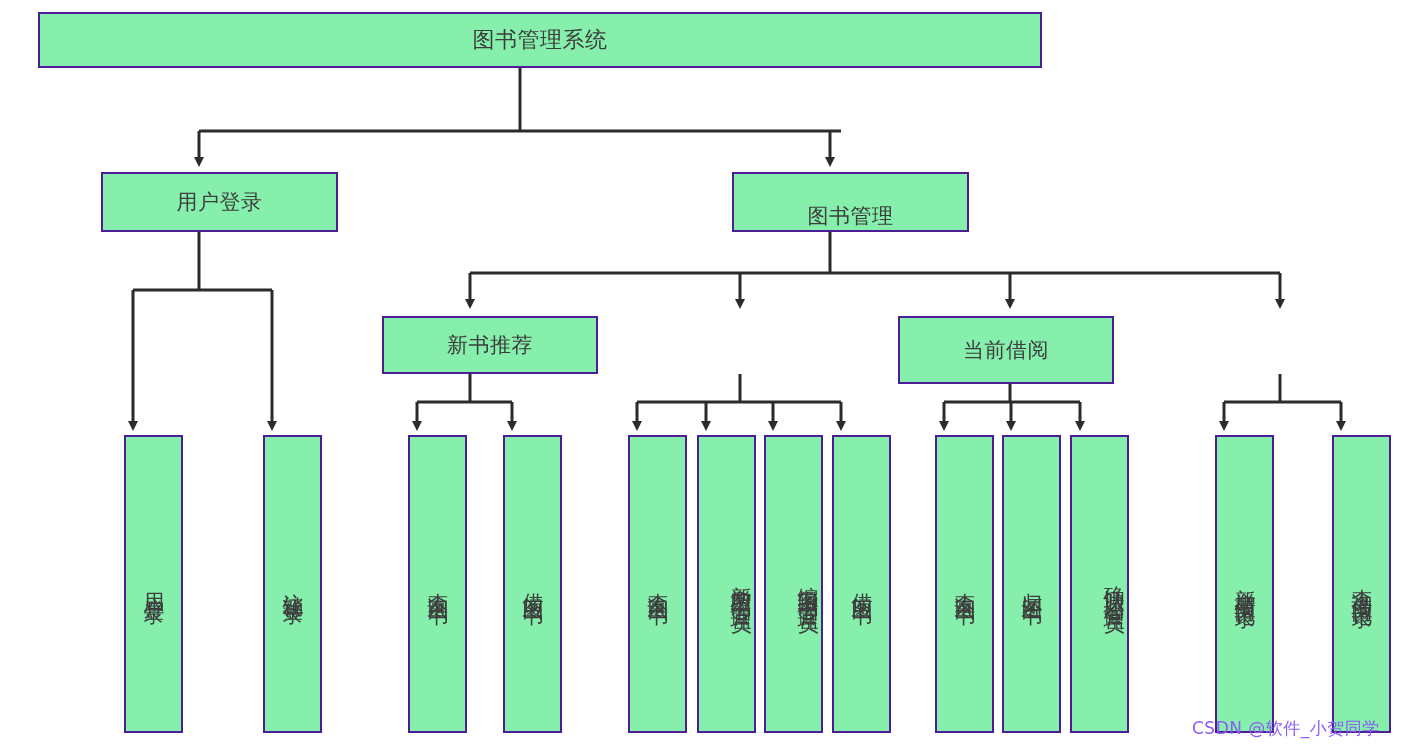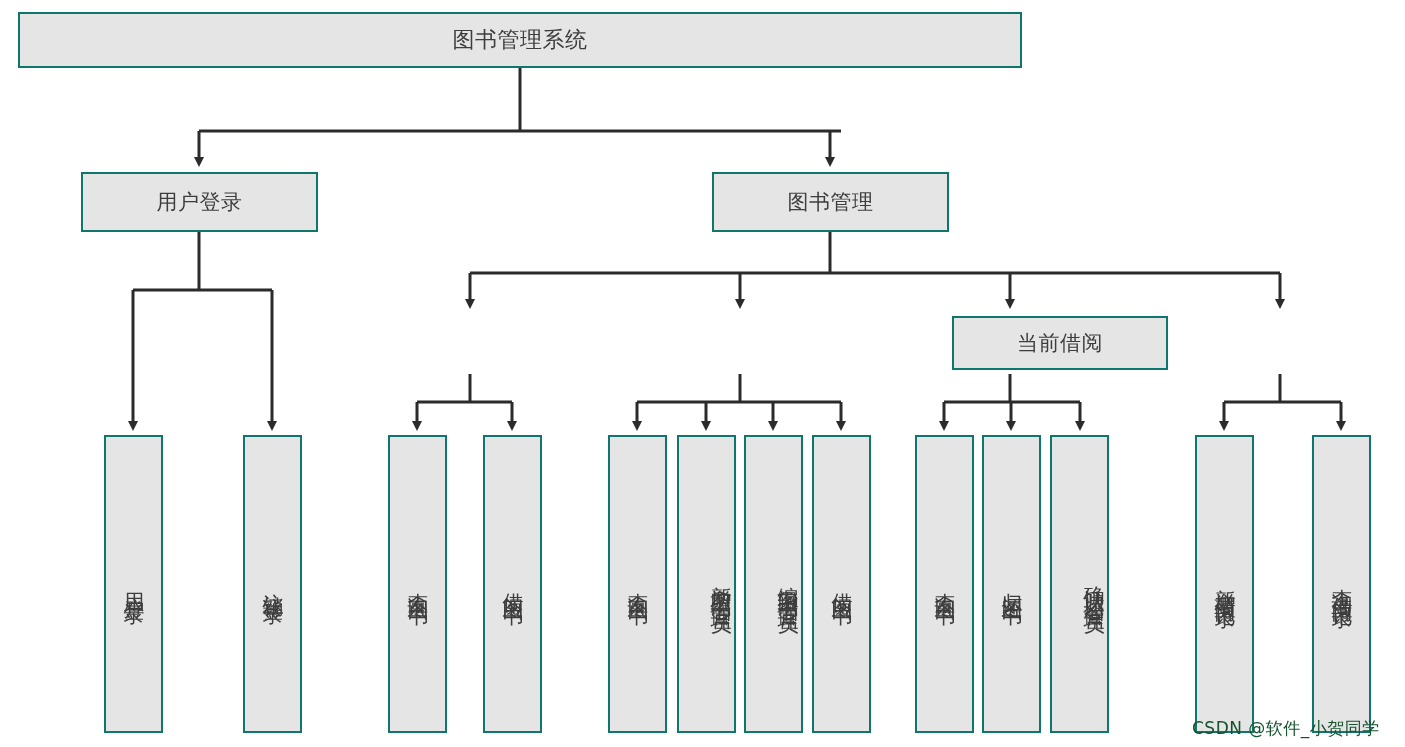--- a/index.html
+++ b/index.html
@@ -21,27 +21,28 @@
     position: absolute;
     left: 0;
     top: 0;
     width: 1405px;
     height: 747px;
     pointer-events: none;
   }
   .node {
     position: absolute;
     box-sizing: border-box;
-    border: 2px solid #0f766e;
-    background: #e5e5e5;
+    border: 2px solid #4c1d95;
+    background: #86efac;
     display: flex;
     align-items: center;
     justify-content: center;
     color: #3d3d3d;
     line-height: 1.28;
+    margin-left: 20px;
   }
   .node-h {
     font-size: 21px;
     letter-spacing: 0.5px;
   }
   .node-root {
     font-size: 22px;
   }
   .node-v {
     font-size: 21px;
@@ -52,21 +53,21 @@
     padding-top: 6px;
     letter-spacing: 4px;
     white-space: nowrap;
   }
   .node-v.v-center {
     align-items: center;
     padding-top: 0;
   }
   .watermark {
     position: absolute;
-    color: #14532d;
+    color: #8b5cf6;
     font-size: 17px;
     white-space: nowrap;
     letter-spacing: 0.5px;
   }
 </style>
 </head>
 <body>
 
 <div id="stage">
 
@@ -120,25 +121,28 @@
     </g>
   </svg>
 
   <div class="node node-h node-root" style="left:18px; top:12px; width:1004px; height:56px;">
     <span>图书管理系统</span>
   </div>
 
   <div class="node node-h" style="left:81px; top:172px; width:237px; height:60px;">
     <span>用户登录</span>
   </div>
-  <div class="node node-h" style="left:712px; top:172px; width:237px; height:60px;">
+  <div class="node node-h" style="left:712px; top:172px; width:237px; height:60px;align-items:flex-end;">
     <span>图书管理</span>
   </div>
 
-  <div class="node node-h" style="left:952px; top:316px; width:216px; height:54px;">
+  <div class="node node-h" style="left:362px; top:316px; width:216px; height:58px;">
+    <span>新书推荐</span>
+  </div>
+  <div class="node node-h" style="left:878px; top:316px; width:216px; height:68px;">
     <span>当前借阅</span>
   </div>
 
   <div class="node node-v v-center" style="left:104px; top:435px; width:59px; height:298px;">
     <span>用户登录</span>
   </div>
   <div class="node node-v v-center" style="left:243px; top:435px; width:59px; height:298px;">
     <span>注销登录</span>
   </div>
 

